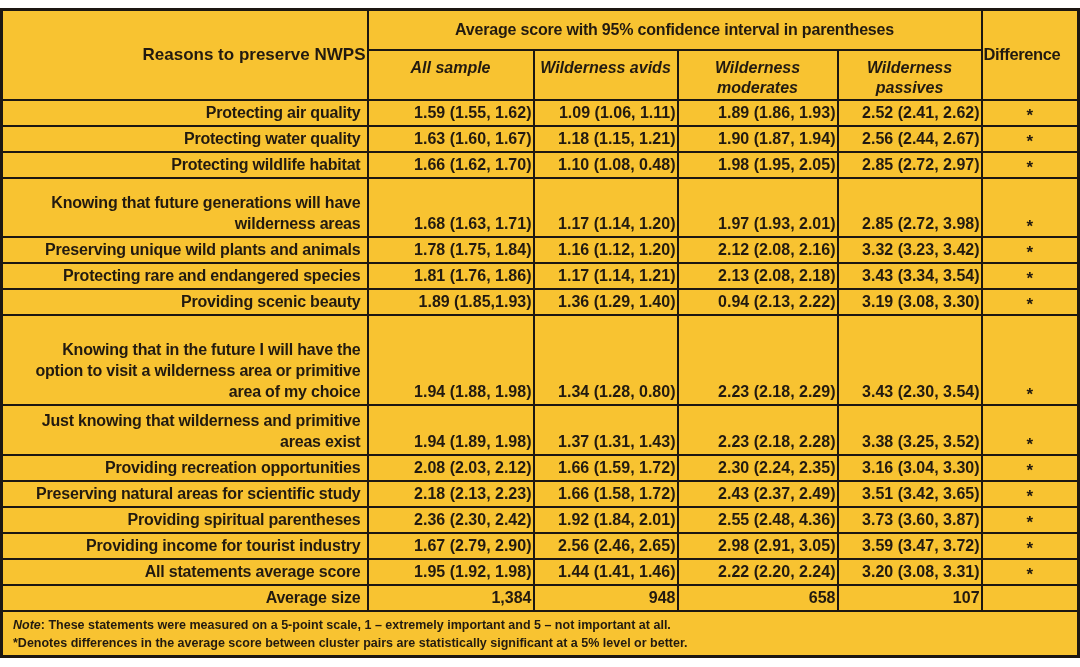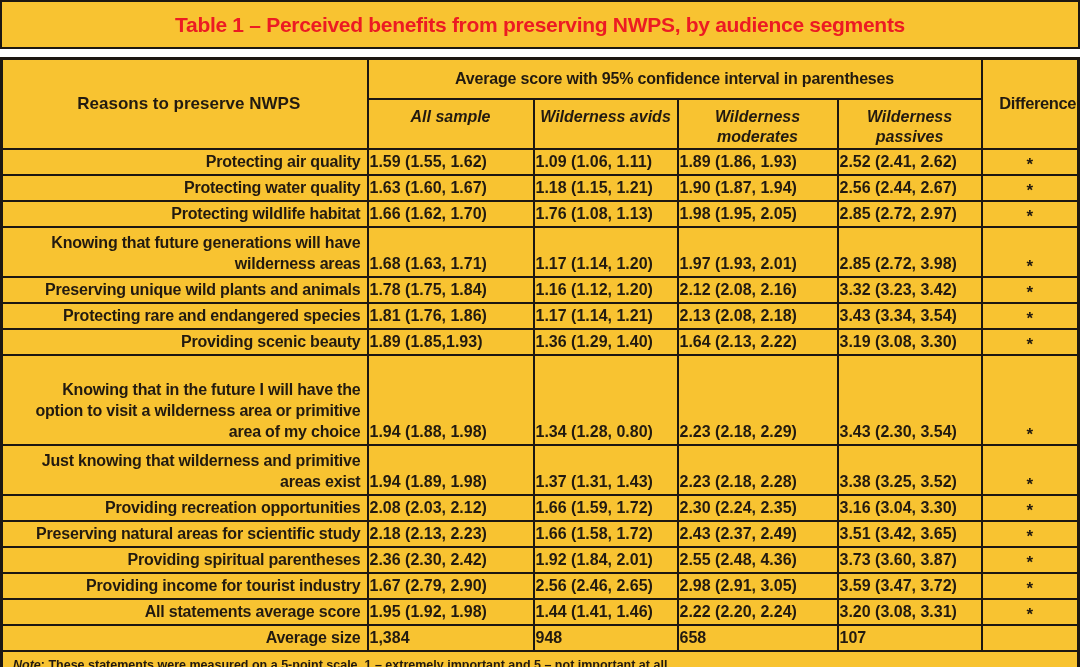--- a/index.html
+++ b/index.html
@@ -41,21 +41,21 @@
     font-weight: bold;
   }
   col.c-reason   { width: 366px; }
   col.c-all      { width: 166px; }
   col.c-avids    { width: 144px; }
   col.c-moder    { width: 160px; }
   col.c-passives { width: 144px; }
   col.c-diff     { width: auto;  }
 
   th.reasons-h {
-    text-align: center;
+    text-align: right;
     padding-left: 9px;
     font-size: 17px;
     vertical-align: middle;
   }
   th.group-h {
     height: 40px;
     font-size: 16px;
     text-align: center;
     vertical-align: middle;
     letter-spacing: -0.2px;
@@ -63,35 +63,35 @@
   tr.subhead { height: 50px; font-style: italic; }
   th.sub-h {
     font-size: 16px;
     text-align: center;
     vertical-align: top;
     padding-top: 7px;
     line-height: 20px;
   }
   th.diff-h {
     font-size: 16.5px;
-    text-align: right;
+    text-align: left;
     vertical-align: middle;
     letter-spacing: -0.4px;
   }
 
   td.reason {
     text-align: right;
     vertical-align: bottom;
     padding: 1px 6px 2px 9px;
     font-size: 16px;
     line-height: 21px;
     letter-spacing: -0.2px;
   }
   td.value {
-    text-align: left;
+    text-align: right;
     vertical-align: bottom;
     padding-bottom: 2px;
     font-size: 16px;
     line-height: 21px;
   }
   td.diff {
     text-align: center;
     vertical-align: bottom;
     padding-bottom: 0px;
     font-size: 17px;
@@ -108,23 +108,20 @@
     font-weight: bold;
     letter-spacing: 0px;
   }
   .fn-line { display: block; }
 </style>
 </head>
 <body>
 
 <div class="page">
 
-  <div class="title-band">
-    <span class="title-text">Table 1 – Perceived benefits from preserving NWPS, by audience segments</span>
-  </div>
 
   <div class="gap"></div>
 
   <table class="benefits">
     <colgroup>
       <col class="c-reason">
         <col class="c-all">
         <col class="c-avids">
       <col class="c-moder">
         <col class="c-passives">
@@ -156,26 +153,26 @@
           <td class="reason">Protecting water quality</td>
           <td class="value">1.63 (1.60, 1.67)</td>
           <td class="value">1.18 (1.15, 1.21)</td>
           <td class="value">1.90 (1.87, 1.94)</td>
           <td class="value">2.56 (2.44, 2.67)</td>
           <td class="diff">*</td>
         </tr>
         <tr style="height: 25px;">
           <td class="reason">Protecting wildlife habitat</td>
           <td class="value">1.66 (1.62, 1.70)</td>
-          <td class="value">1.76 (1.08, 1.13)</td>
+          <td class="value">1.10 (1.08, 0.48)</td>
           <td class="value">1.98 (1.95, 2.05)</td>
           <td class="value">2.85 (2.72, 2.97)</td>
           <td class="diff">*</td>
         </tr>
-        <tr style="height: 50px;">
+        <tr style="height: 59px;">
           <td class="reason">Knowing that future generations will have wilderness areas</td>
           <td class="value">1.68 (1.63, 1.71)</td>
           <td class="value">1.17 (1.14, 1.20)</td>
           <td class="value">1.97 (1.93, 2.01)</td>
           <td class="value">2.85 (2.72, 3.98)</td>
           <td class="diff">*</td>
         </tr>
         <tr style="height: 24px;">
           <td class="reason">Preserving unique wild plants and animals</td>
           <td class="value">1.78 (1.75, 1.84)</td>
@@ -189,21 +186,21 @@
           <td class="value">1.81 (1.76, 1.86)</td>
           <td class="value">1.17 (1.14, 1.21)</td>
           <td class="value">2.13 (2.08, 2.18)</td>
           <td class="value">3.43 (3.34, 3.54)</td>
           <td class="diff">*</td>
         </tr>
         <tr style="height: 24px;">
           <td class="reason">Providing scenic beauty</td>
           <td class="value">1.89 (1.85,1.93)</td>
           <td class="value">1.36 (1.29, 1.40)</td>
-          <td class="value">1.64 (2.13, 2.22)</td>
+          <td class="value">0.94 (2.13, 2.22)</td>
           <td class="value">3.19 (3.08, 3.30)</td>
           <td class="diff">*</td>
         </tr>
         <tr style="height: 90px;">
           <td class="reason">Knowing that in the future I will have the option to visit a wilderness area or primitive area of my choice</td>
           <td class="value">1.94 (1.88, 1.98)</td>
           <td class="value">1.34 (1.28, 0.80)</td>
           <td class="value">2.23 (2.18, 2.29)</td>
           <td class="value">3.43 (2.30, 3.54)</td>
           <td class="diff">*</td>

